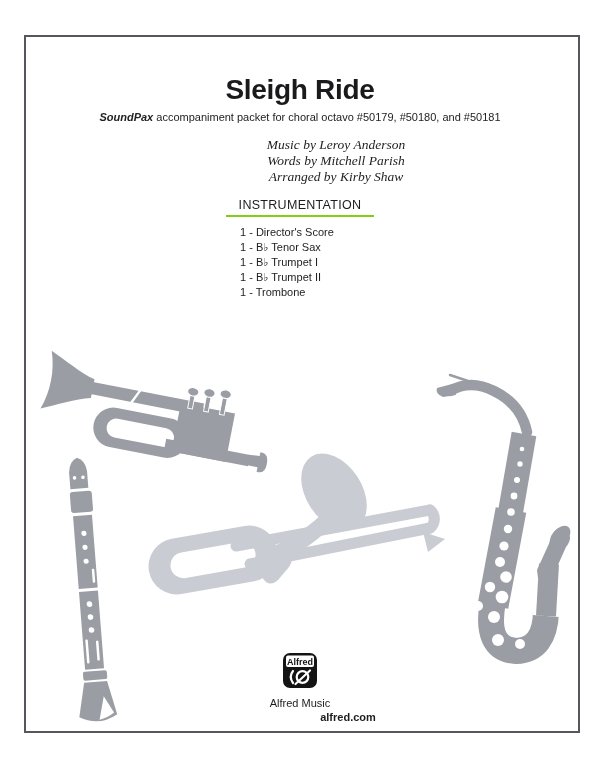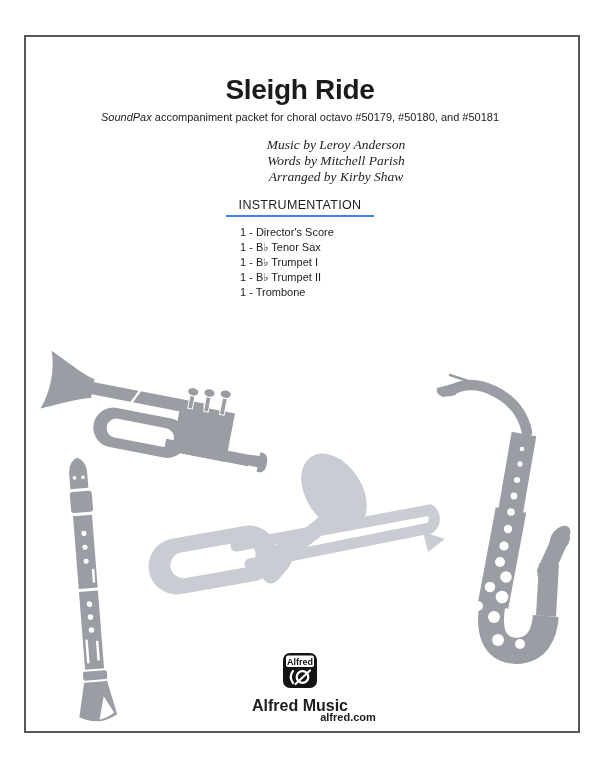--- a/index.html
+++ b/index.html
@@ -19,45 +19,45 @@
     background:transparent;
   }
   .artwork { position:absolute; left:0; top:0; width:600px; height:776px; }
   .txt { position:absolute; left:0; width:600px; text-align:center; }
   .title {
     top:74px;
     font-size:28px; font-weight:bold; letter-spacing:-0.3px;
     color:#1a1a1c;
   }
   .subtitle { top:111px; font-size:11px; color:#222; }
-  .subtitle .brand { font-weight:normal; font-style:italic;margin-top:33px; }
+  .subtitle .brand { font-weight:bold; font-style:italic;margin-top:33px; }
   .credits {
     top:137px;
     font-family:"Liberation Serif", serif;
     font-style:italic;
     font-size:13.5px; line-height:15.8px;
     color:#222;
     padding-left:36px;
   }
   .instr-heading-wrap { top:195px; }
   .instr-heading {
     display:inline-block;
     font-size:12.5px; letter-spacing:0.3px;
     padding:0 13px 3px 13px;
-    border-bottom:2px solid #3b82f6;
+    border-bottom:2px solid #84cc16;
   }
   .instr-cols {
     position:absolute; top:225px; left:0; width:600px;
     display:flex; justify-content:center; gap:0;
   }
   .instr-col { font-size:11px; line-height:15.1px; text-align:left; }
   .instr-col.left  { width:120px; }
   .instr-col.right { width:88px; }
   .footer-logo { position:absolute; top:652px; left:282px; width:36px; height:37px; }
-  .publisher { top:697px; font-size:16px; font-weight:bold; }
+  .publisher { top:697px; font-size:11px; font-weight:normal; }
   .website   { top:711px; font-size:11px; font-weight:bold;margin-left:48px; }
 </style>
 </head>
 <body>
 
 <div class="border-frame"></div>
 
 <svg class="artwork" width="600" height="776" viewBox="0 0 600 776">
 
   <g fill="#C9CCD2">

